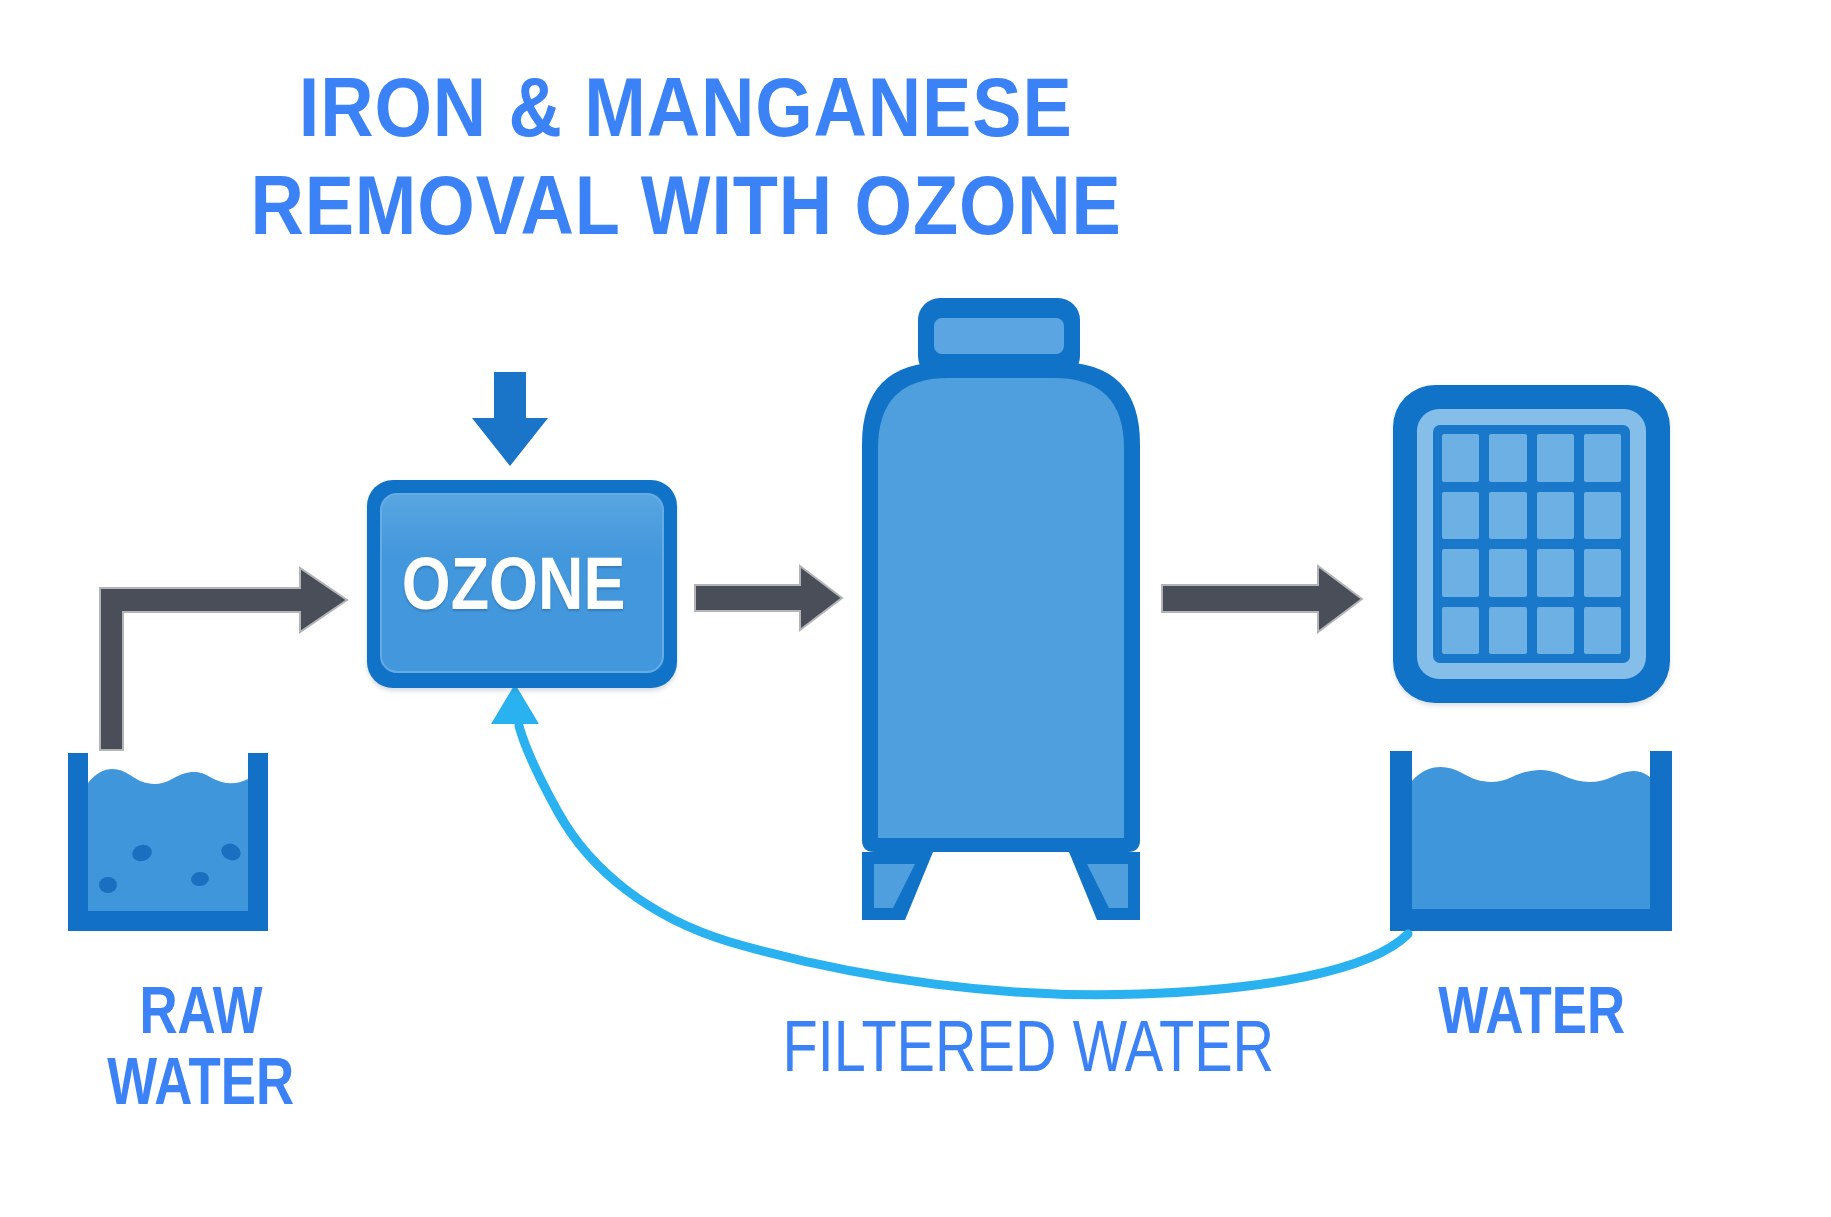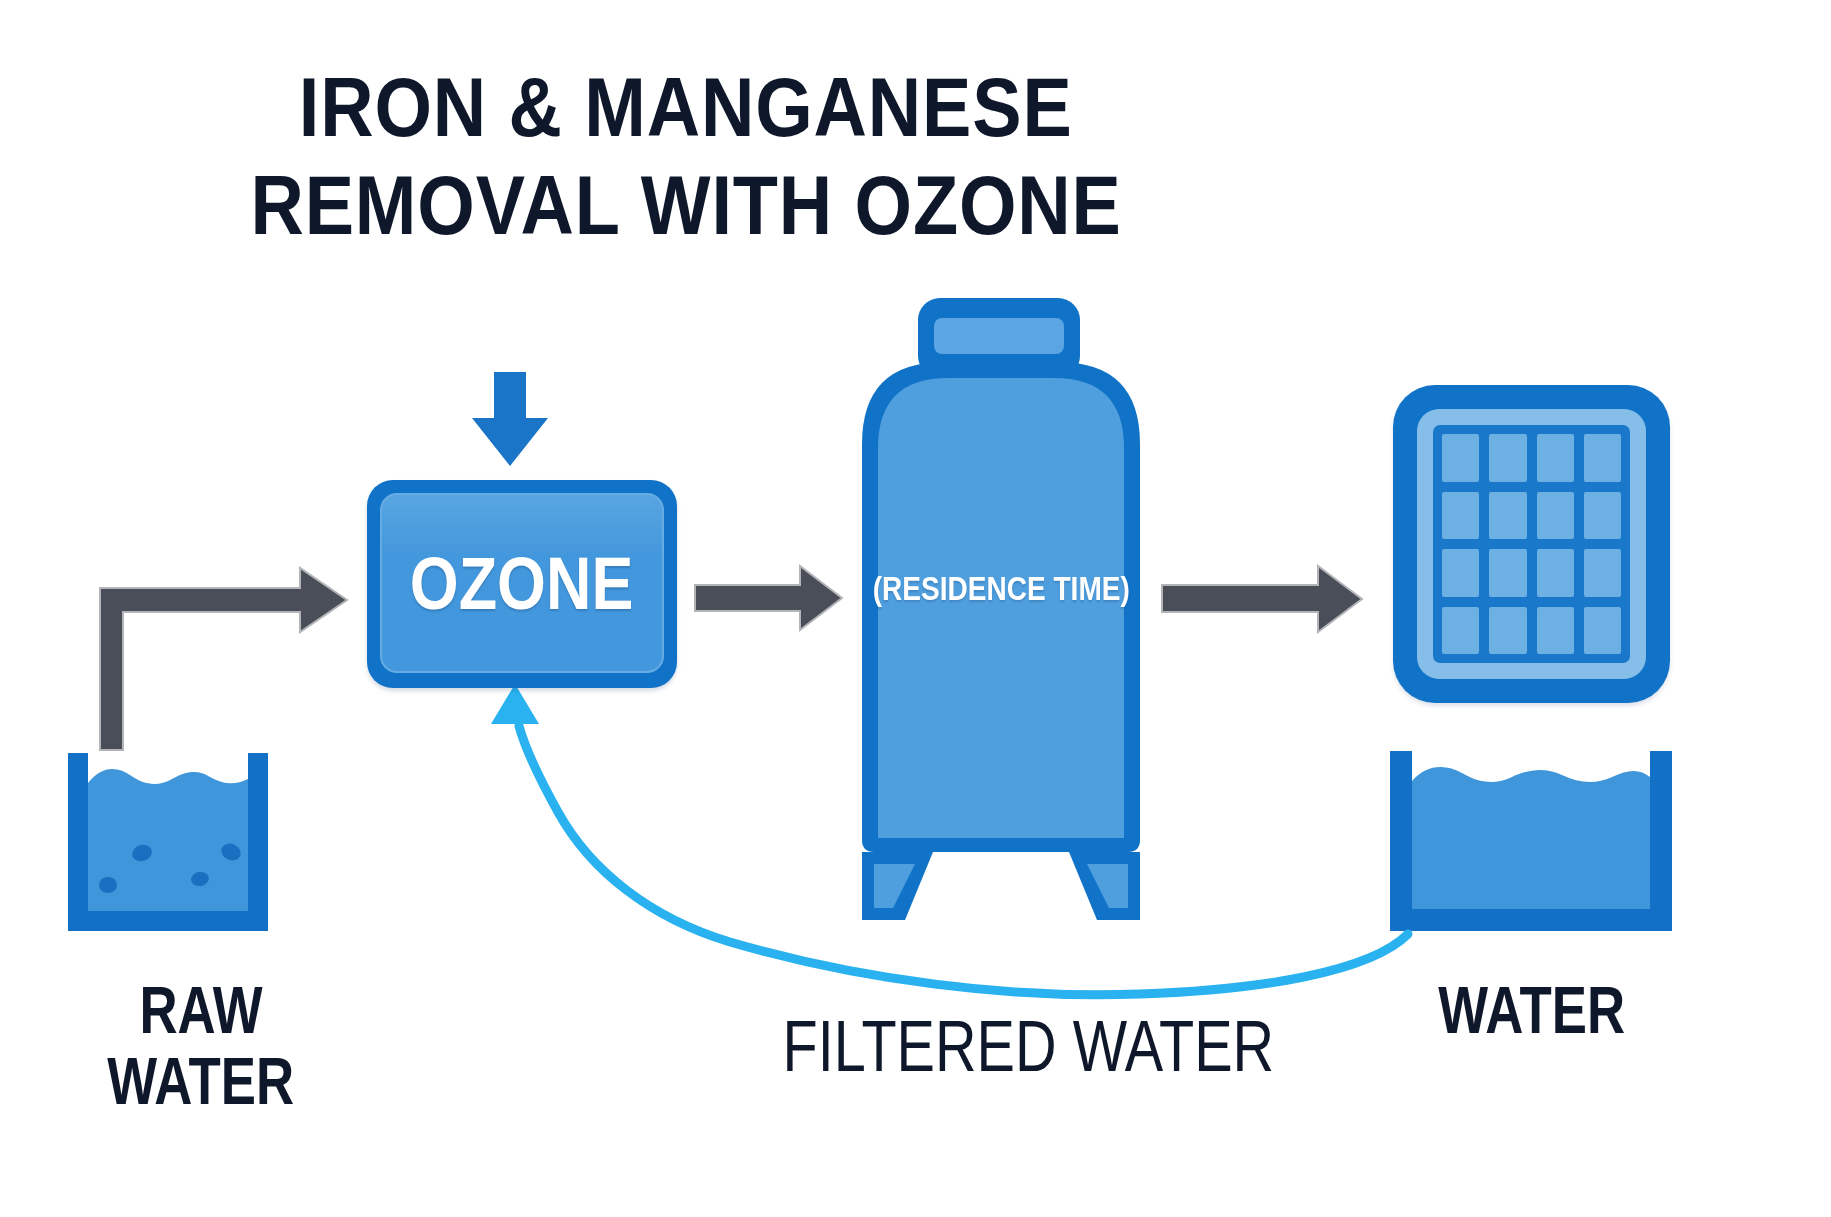--- a/index.html
+++ b/index.html
@@ -1,38 +1,38 @@
 <!DOCTYPE html>
 <html><head>
 <meta charset="utf-8">
 <style>
   html,body{margin:0;padding:0;background:#ffffff;}
   .canvas{
     position:relative;width:1831px;height:1217px;background:#ffffff;overflow:hidden;
     font-family:"Liberation Sans","DejaVu Sans",sans-serif;
   }
   .abs{position:absolute;}
-  .navy{color:#0f172a;}
+  .navy{color:#3b82f6;}
   .ctr{text-align:center;}
   .cond{display:inline-block;transform:scaleX(0.8);transform-origin:center;white-space:nowrap;}
   .cond85{display:inline-block;transform:scaleX(0.85);transform-origin:center;white-space:nowrap;}
   .cond88{display:inline-block;transform:scaleX(0.88);transform-origin:center;white-space:nowrap;}
 
   
   .title{left:0;top:58px;width:1372px;font-weight:bold;font-size:84px;line-height:1.17;letter-spacing:1px;}
 
   
   .air-in{left:368px;top:292px;width:300px;font-weight:bold;font-size:56px;}
 
   
   .ozone-box{left:367px;top:480px;width:310px;height:208px;background:#1173c8;border-radius:26px;
     box-shadow:0 3px 4px rgba(30,60,110,0.18);}
   .ozone-inner{position:absolute;left:13px;top:13px;right:13px;bottom:15px;border-radius:17px;
     background:linear-gradient(180deg,#58a5e1 0%,#4397dc 35%,#4397dc 100%);
-    border:2px solid #66ace4;display:flex;align-items:center;justify-content:center;}
+    border:2px solid #66ace4;display:flex;align-items:center;justify-content:flex-start;}
   .ozone-label{color:#ffffff;font-weight:bold;font-size:74px;text-shadow:0 2px 2px rgba(10,50,100,0.25);}
 
   
   .tank-text{left:850px;width:302px;color:#ffffff;font-weight:bold;}
   .tank-line1{top:456px;font-size:55px;}
   .tank-line2{top:513px;font-size:55px;}
   .tank-line3{top:570px;font-size:33px;}
   .tank-text .cond85{text-shadow:0 2px 2px rgba(10,50,100,0.2);}
 
   
@@ -113,23 +113,20 @@
     <div><span class="cond88">REMOVAL WITH OZONE</span></div>
   </div>
 
 
   <div class="abs ozone-box">
     <div class="ozone-inner">
       <span class="ozone-label cond85">OZONE</span>
     </div>
   </div>
 
-  <div class="abs tank-text tank-line3 ctr">
-    <span class="cond85">(RESIDENCE TIME)</span>
-  </div>
 
   <div class="abs filter">
     <div class="filter-ring">
       <div class="filter-grid" style="grid-template-columns: repeat(4, 1fr); grid-template-rows: repeat(4, 1fr);">
           <div class="filter-cell"></div>
           <div class="filter-cell"></div>
           <div class="filter-cell"></div>
           <div class="filter-cell"></div>
           <div class="filter-cell"></div>
           <div class="filter-cell"></div>

